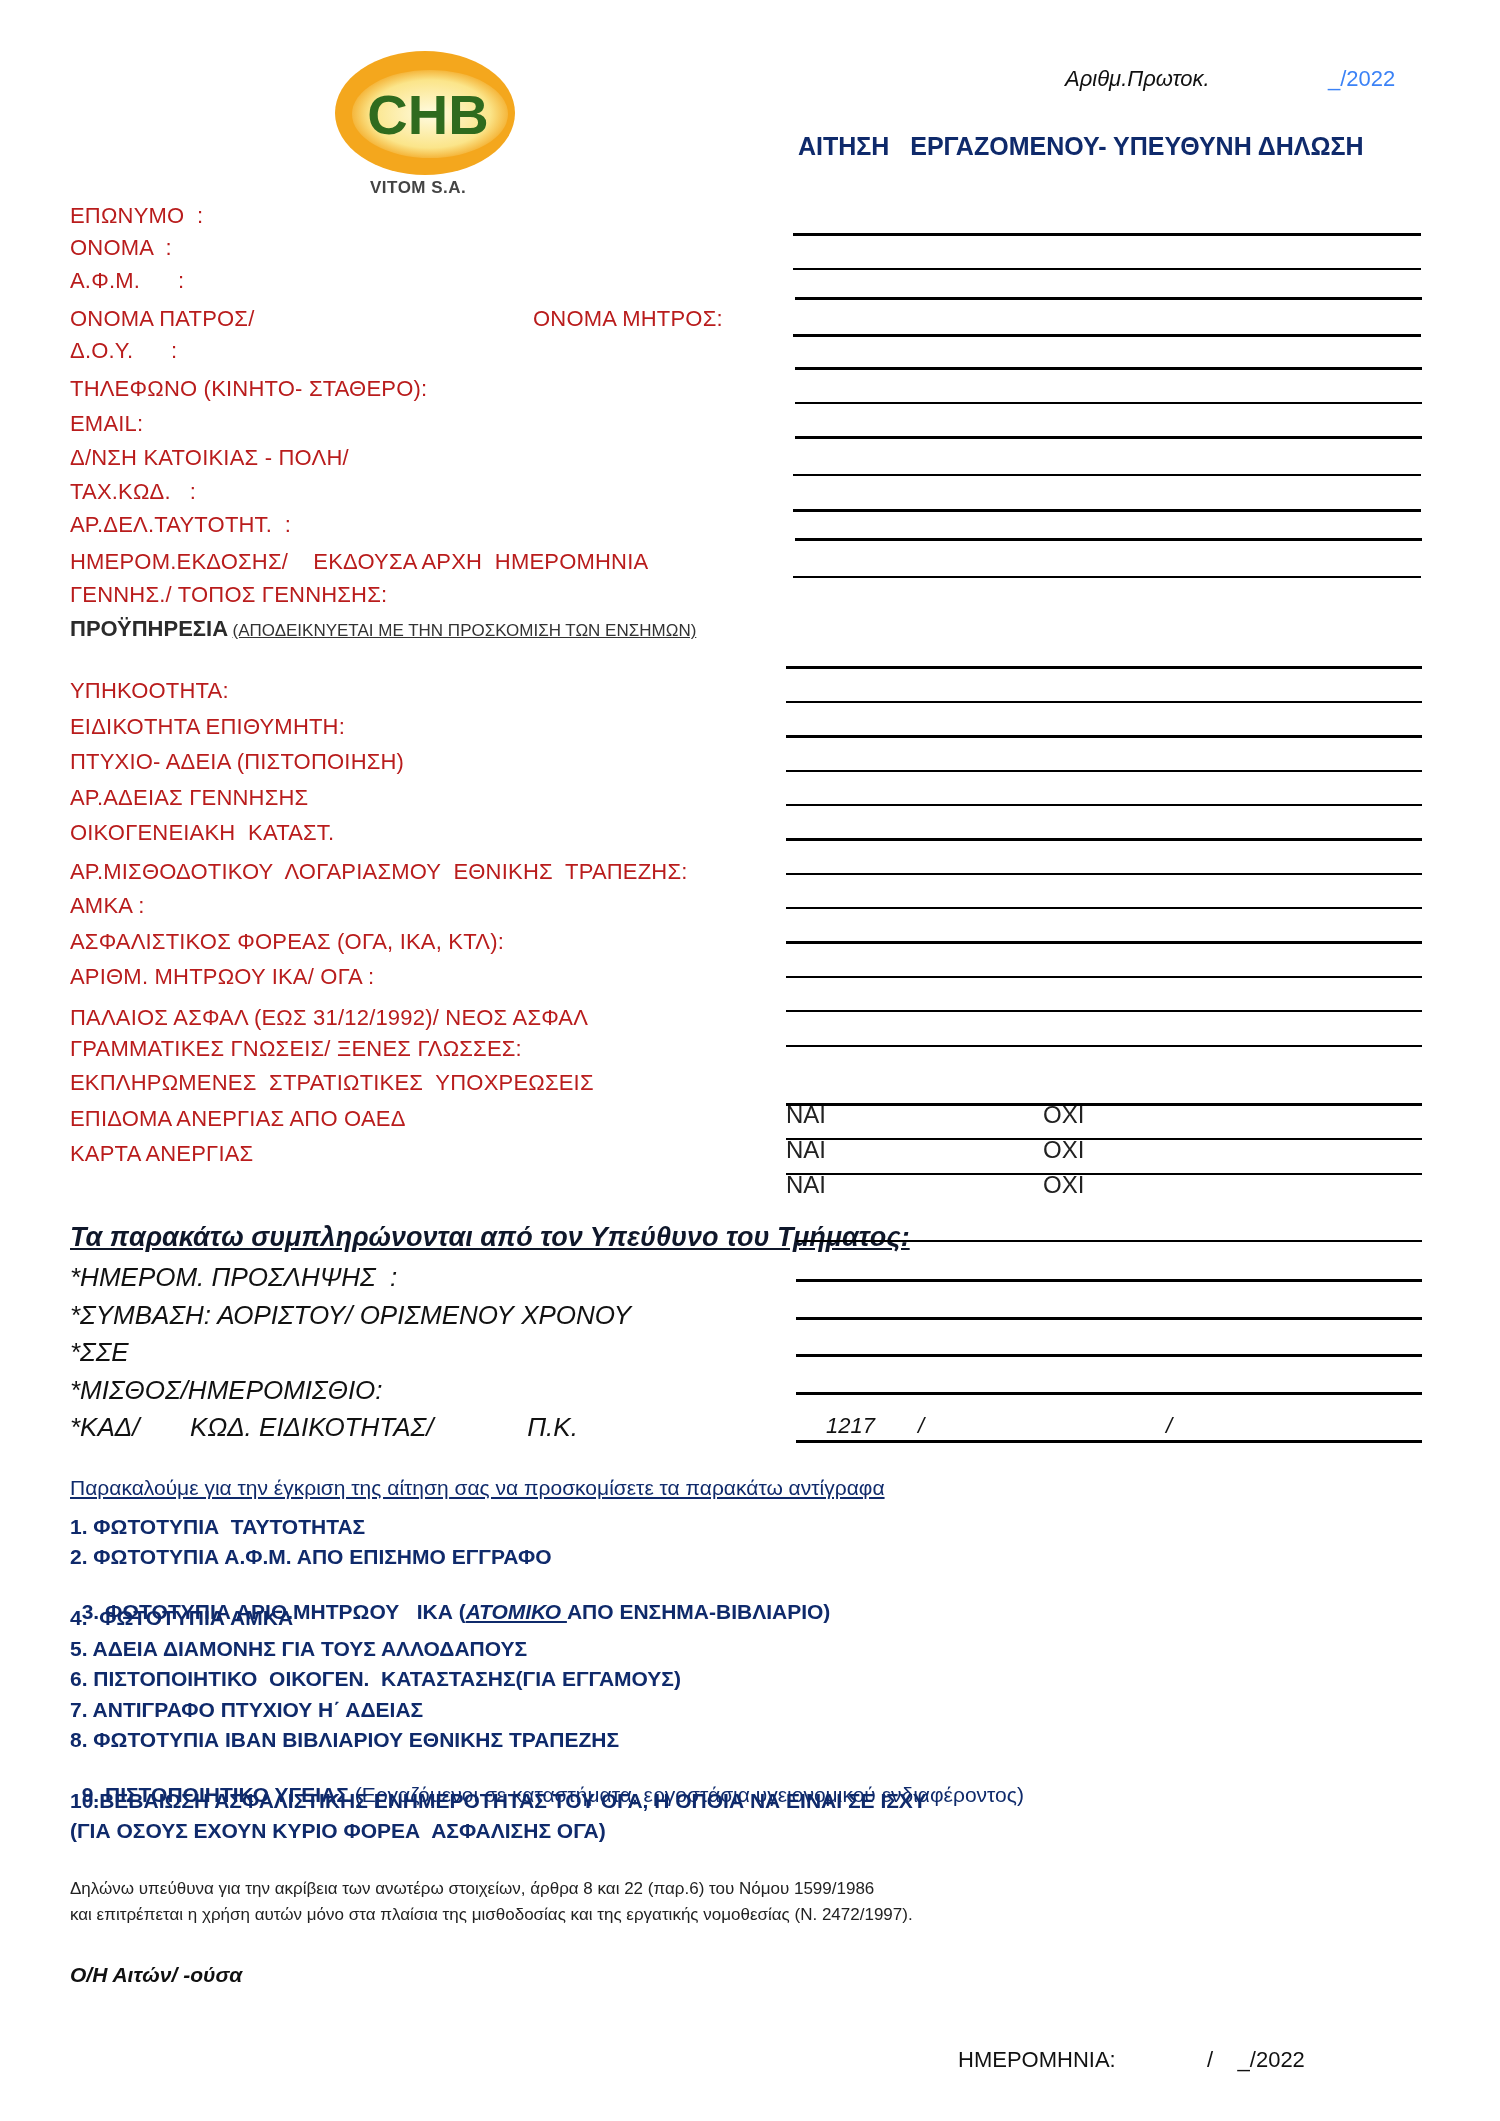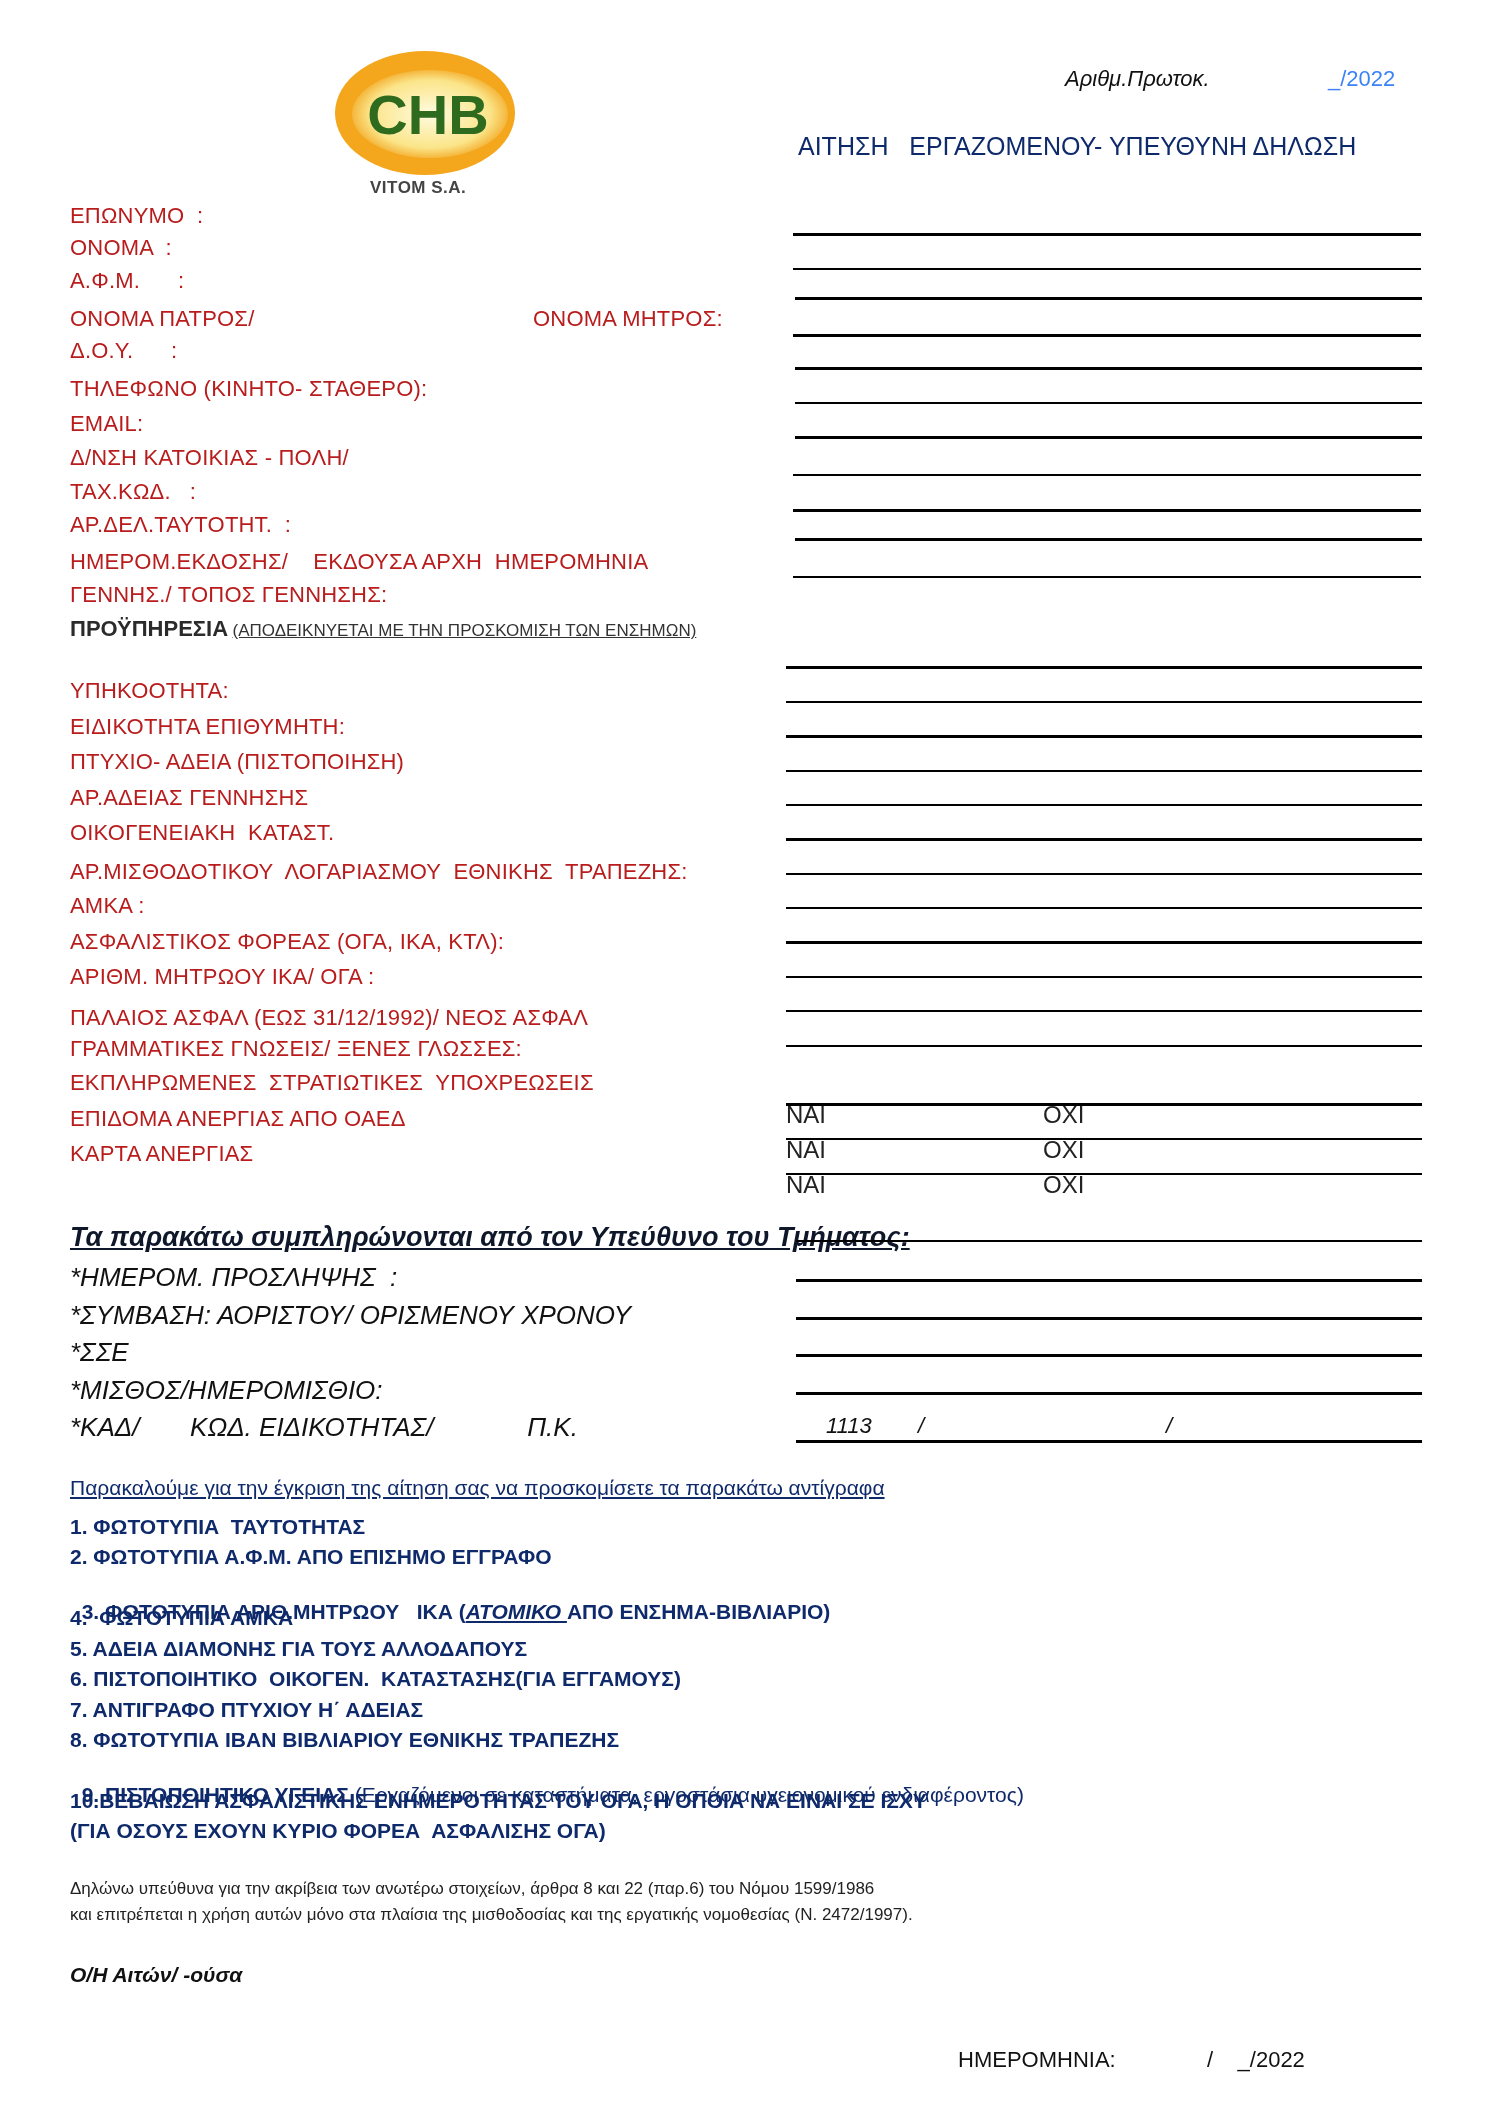--- a/index.html
+++ b/index.html
@@ -31,21 +31,21 @@
     <ellipse cx="95" cy="65" rx="90" ry="62" fill="#f4a71d"></ellipse>
     <ellipse cx="100" cy="66" rx="78" ry="44" fill="url(#g1)"></ellipse>
     <text x="98" y="86" text-anchor="middle" font-family="Liberation Sans, sans-serif" font-weight="bold" font-size="56" fill="#2f6b1e">CHB</text>
   </svg>
   <div style="position:absolute; left:40px; top:130px; font-size:17px; font-weight:bold; color:#444; letter-spacing:0.5px;">VITOM S.A.</div>
 </div>
 
 <div class="abs" style="left:1065px; top:66px; font-size:22px; color:#111;font-style:italic;">Αριθμ.Πρωτοκ.</div>
 <div class="abs" style="left:1328px; top:66px; font-size:22px; color:#3b82f6;">_/2022</div>
 
-<div class="abs" style="left:798px; top:132px; font-size:25px; font-weight:normal; color:#0f2a6b; white-space:pre;">ΑΙΤΗΣΗ   ΕΡΓΑΖΟΜΕΝΟΥ- ΥΠΕΥΘΥΝΗ ΔΗΛΩΣΗ</div>
+<div class="abs" style="left:798px; top:132px; font-size:25px; font-weight:bold; color:#0f2a6b; white-space:pre;">ΑΙΤΗΣΗ   ΕΡΓΑΖΟΜΕΝΟΥ- ΥΠΕΥΘΥΝΗ ΔΗΛΩΣΗ</div>
 
 <div class="lbl" style="top:203px;">ΕΠΩΝΥΜΟ  :</div>
 <div class="lbl" style="top:235px;">ΟΝΟΜΑ  :</div>
 <div class="lbl" style="top:268px;">Α.Φ.Μ.      :</div>
 <div class="lbl" style="top:306px;">ΟΝΟΜΑ ΠΑΤΡΟΣ/</div>
 <div class="lbl" style="top:306px; left:533px;">ΟΝΟΜΑ ΜΗΤΡΟΣ:</div>
 <div class="lbl" style="top:338px;">Δ.Ο.Υ.      :</div>
 <div class="lbl" style="top:376px;">ΤΗΛΕΦΩΝΟ (ΚΙΝΗΤΟ- ΣΤΑΘΕΡΟ):</div>
 <div class="lbl" style="top:411px;">EMAIL:</div>
 <div class="lbl" style="top:445px;">Δ/ΝΣΗ ΚΑΤΟΙΚΙΑΣ - ΠΟΛΗ/</div>
@@ -119,21 +119,21 @@
 <div class="italic-lbl" style="top:1337px;">*ΣΣΕ</div>
 <div class="italic-lbl" style="top:1375px;">*ΜΙΣΘΟΣ/ΗΜΕΡΟΜΙΣΘΙΟ:</div>
 <div class="italic-lbl" style="top:1412px;">*ΚΑΔ/       ΚΩΔ. ΕΙΔΙΚΟΤΗΤΑΣ/             Π.Κ.</div>
 
 <div class="line thin" style="left:796px; top:1240px; width:626px;"></div>
 <div class="line" style="left:796px; top:1279px; width:626px;"></div>
 <div class="line" style="left:796px; top:1317px; width:626px;"></div>
 <div class="line" style="left:796px; top:1354px; width:626px;"></div>
 <div class="line" style="left:796px; top:1392px; width:626px;"></div>
 
-<div class="abs" style="left:826px; top:1413px; font-size:22px; font-style:italic; color:#111;">1113</div>
+<div class="abs" style="left:826px; top:1413px; font-size:22px; font-style:italic; color:#111;">1217</div>
 <div class="abs" style="left:918px; top:1413px; font-size:22px; font-style:italic; color:#111;">/</div>
 <div class="abs" style="left:1166px; top:1413px; font-size:22px; font-style:italic; color:#111;">/</div>
 <div class="line" style="left:796px; top:1440px; width:626px;"></div>
 
 <div class="abs blue" style="left:70px; top:1476px; font-size:21px; text-decoration:underline; white-space:pre;">Παρακαλούμε για την έγκριση της αίτηση σας να προσκομίσετε τα παρακάτω αντίγραφα</div>
 
 <div class="doc-item" style="top:1515px;">1. ΦΩΤΟΤΥΠΙΑ  ΤΑΥΤΟΤΗΤΑΣ</div>
 <div class="doc-item" style="top:1545px;">2. ΦΩΤΟΤΥΠΙΑ Α.Φ.Μ. ΑΠΟ ΕΠΙΣΗΜΟ ΕΓΓΡΑΦΟ</div>
 <div class="doc-item" style="top:1576px;">
   <span>3. ΦΩΤΟΤΥΠΙΑ ΑΡΙΘ.ΜΗΤΡΩΟΥ   ΙΚΑ (</span><span class="ul-it">ΑΤΟΜΙΚΟ </span><span>ΑΠΟ ΕΝΣΗΜΑ-ΒΙΒΛΙΑΡΙΟ)</span>

